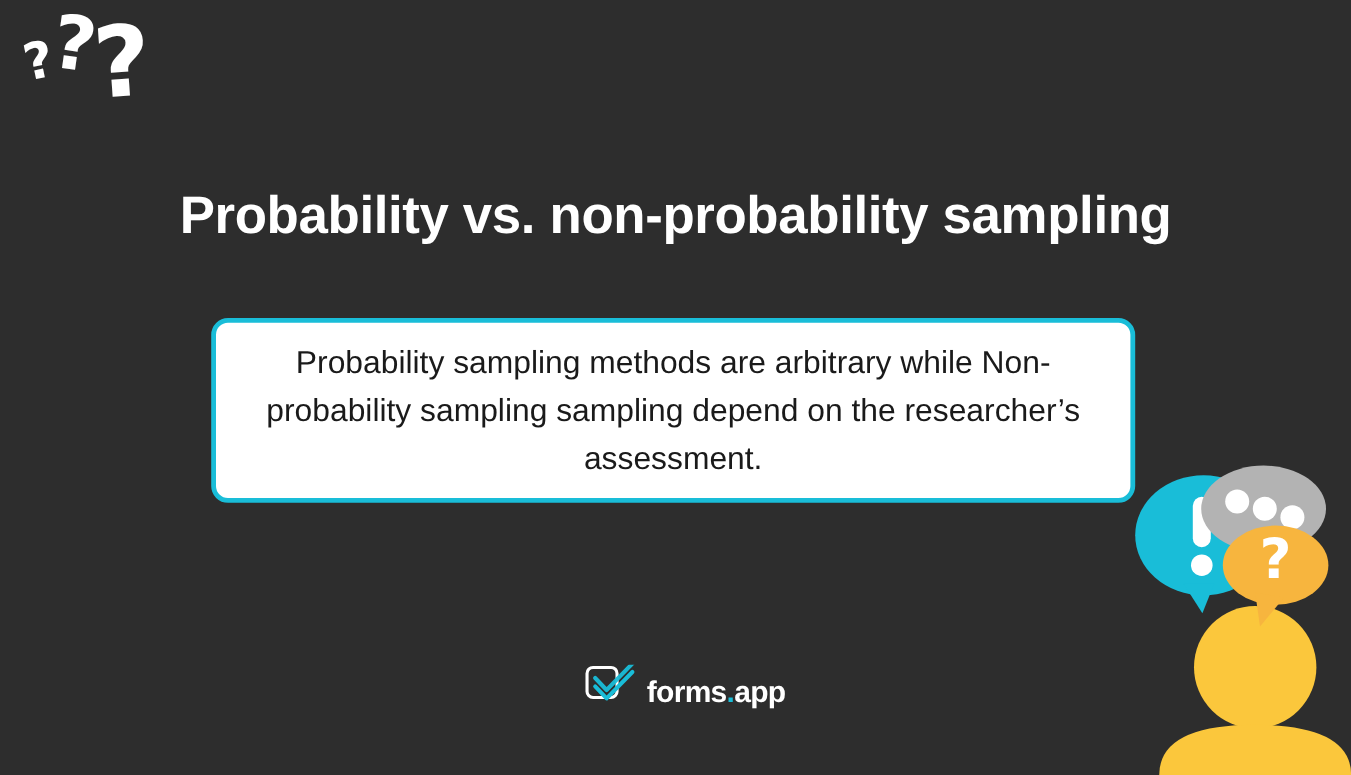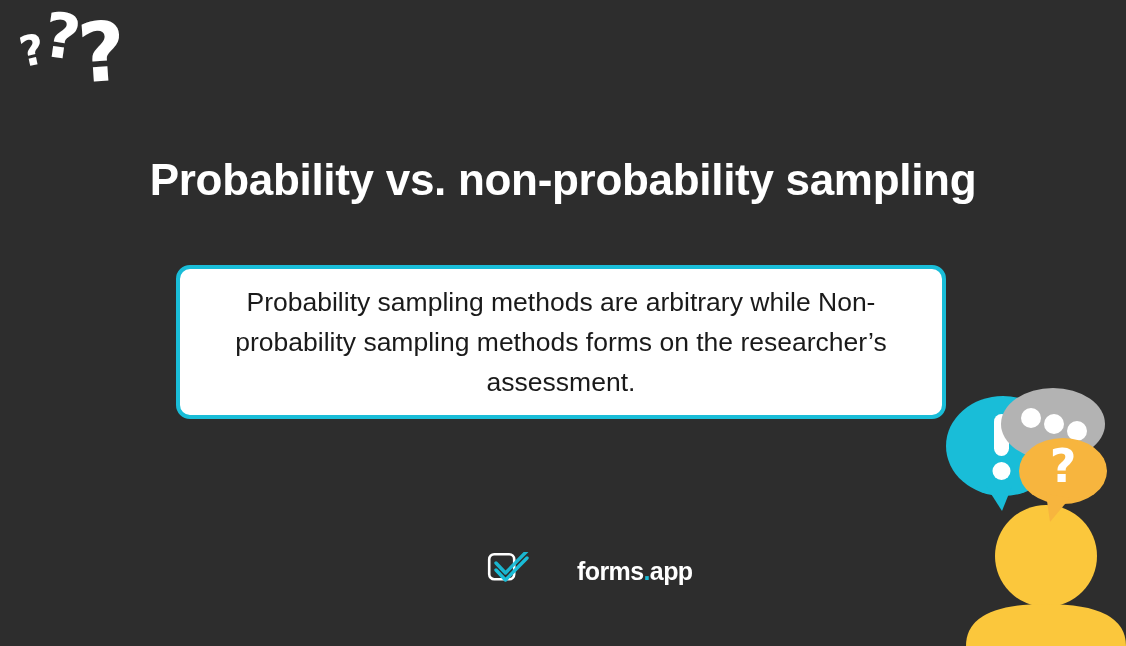--- a/index.html
+++ b/index.html
@@ -97,23 +97,22 @@
   }
 
   
   .logo {
     position: absolute;
     left: 487px;
     top: 550px;
     width: 160px;
     height: 42px;
     display: flex;
-    align-items: center;
+    align-items: flex-end;
     z-index: 6;
-    gap: 38px;
   }
   .logo-mark {
     width: 46px;
     height: 38px;
     margin-right: 6px;
     flex: none;
   }
   .logo-text {
     color: #ffffff;
     font-size: 25px;
@@ -143,21 +142,21 @@
 
   <div class="qmarks">
     <span class="qmark small">?</span>
     <span class="qmark medium">?</span>
     <span class="qmark large">?</span>
   </div>
 
   <div class="title">Probability vs. non-probability sampling</div>
 
   <div class="card">
-    <div class="card-text">Probability sampling methods are arbitrary while Non-probability sampling methods forms on the researcher’s assessment.</div>
+    <div class="card-text">Probability sampling methods are arbitrary while Non-probability sampling sampling depend on the researcher’s assessment.</div>
   </div>
 
   <div class="logo">
     <svg class="logo-mark" viewBox="0 0 46 38">
       <rect x="2.2" y="2.2" width="25" height="25" rx="5" ry="5" fill="none" stroke="#ffffff" stroke-width="2.6"></rect>
       <path d="M9 18 L18.5 28 L40 6" fill="none" stroke="#19bdd8" stroke-width="3.4" stroke-linecap="round" stroke-linejoin="round"></path>
       <path d="M9 18 L18.5 28 L40 6" fill="none" stroke="#19bdd8" stroke-width="3.4" stroke-linecap="round" stroke-linejoin="round" transform="translate(0,-7)" opacity="0.95"></path>
     </svg>
     <span class="logo-text"><span>forms</span><span class="logo-dot">.</span><span>app</span></span>
   </div>

